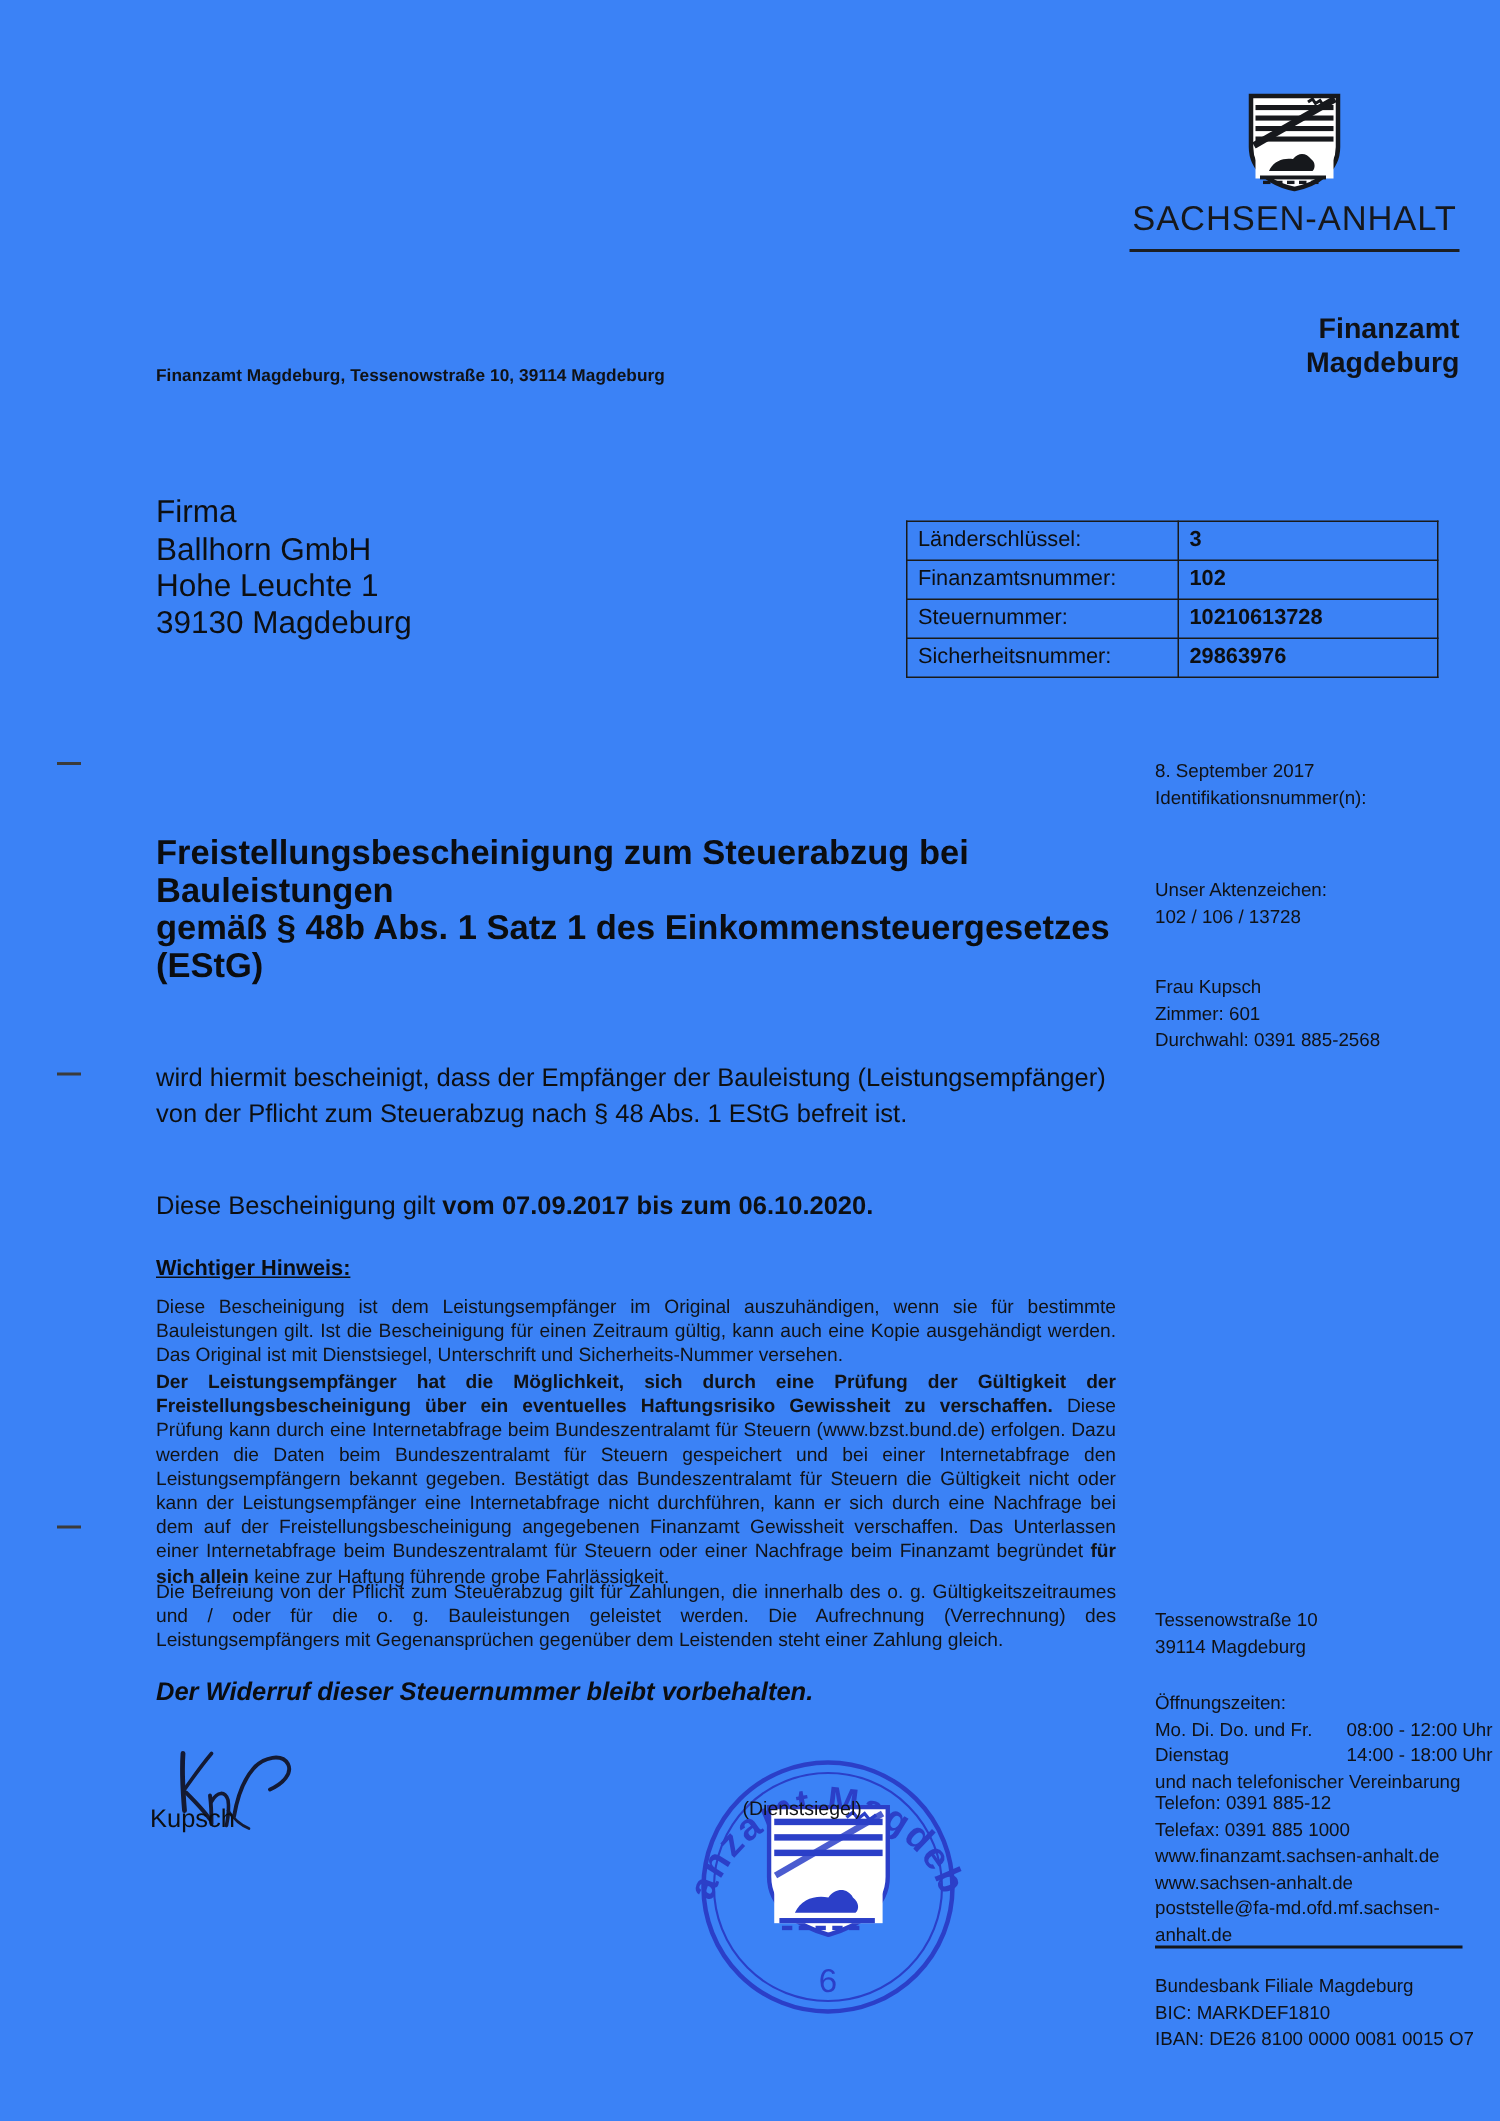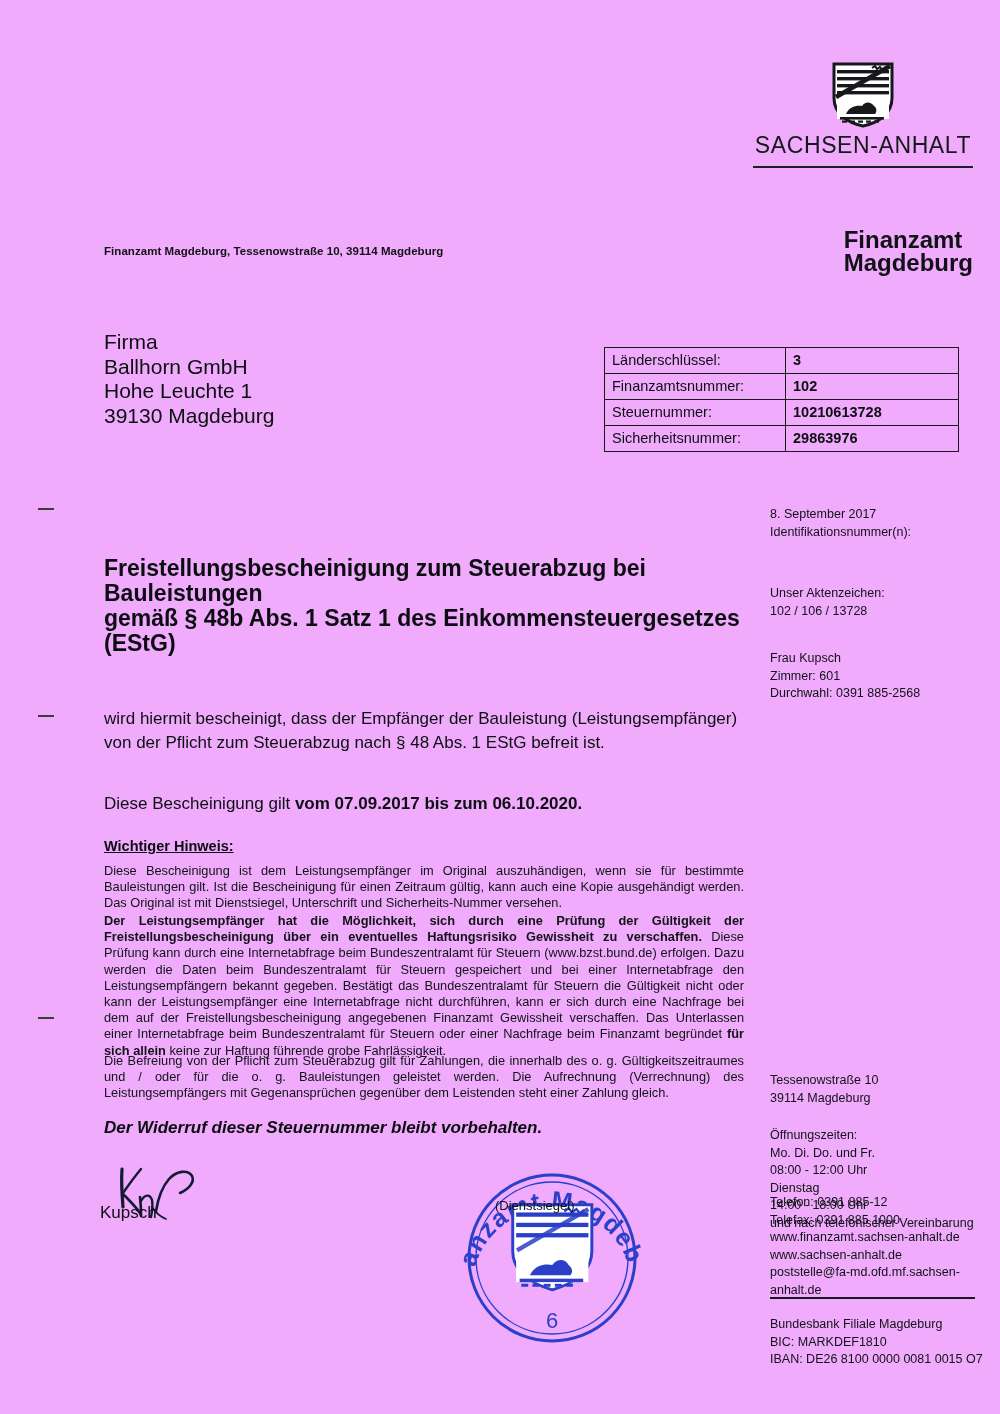--- a/index.html
+++ b/index.html
@@ -9,21 +9,21 @@
   }
   body {
     font-family: "Liberation Sans", sans-serif;
     color: #000000;
   }
   #page {
     position: relative;
     width: 1000px;
     height: 1414px;
     overflow: hidden;
-    background: #f0abfc;
+    background: #3b82f6;
   }
 
   
   .fold-mark {
     position: absolute;
     left: 38px;
     width: 16px;
     height: 2px;
     background: #3b3b3b;
   }
@@ -52,26 +52,25 @@
     width: 100%;
     height: 2px;
     background: #1c1f23;
     margin-top: 7px;
   }
 
   .office-heading {
     position: absolute;
     right: 27px;
     top: 208px;
-    text-align: left;
+    text-align: right;
     font-weight: bold;
-    font-size: 24px;
+    font-size: 19px;
     line-height: 23px;
     color: #101216;
-    margin-top: 20px;
   }
 
   
   .sender-line {
     position: absolute;
     left: 104px;
     top: 245px;
     font-size: 11.5px;
     font-weight: bold;
     letter-spacing: 0.05px;
@@ -119,21 +118,20 @@
   #meta-case  { top: 585px; }
   #meta-clerk { top: 650px; }
   #meta-addr  { top: 1072px; }
   #meta-hours { top: 1127px; }
   #meta-contact { top: 1194px; }
   #meta-bank  { top: 1316px; }
   .hours-row {
     display: flex;
     justify-content: space-between;
     white-space: nowrap;
-    flex-direction: column;
   }
   .footer-rule {
     position: absolute;
     left: 770px;
     top: 1297px;
     width: 205px;
     height: 1.5px;
     background: #15171a;
   }
 

